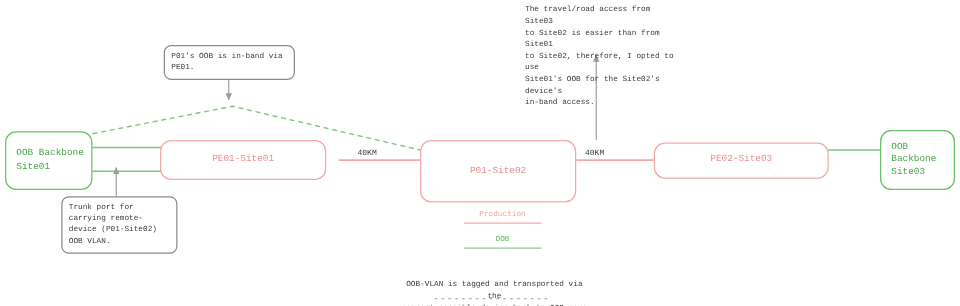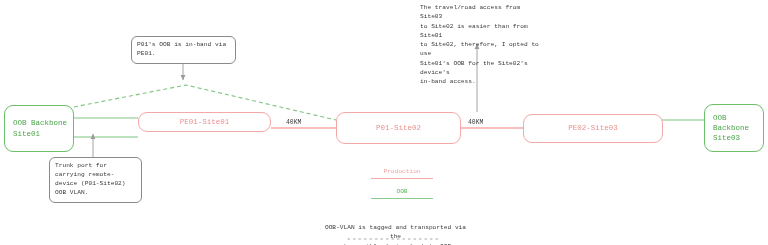--- a/index.html
+++ b/index.html
@@ -156,25 +156,25 @@
     <path d="M477,112 L477,44" stroke="#9a9a9a" stroke-width="0.9" fill="none" marker-end="url(#arrow-gray)"></path>
 
     <path d="M348,239 L440,239" stroke="#9a9a9a" stroke-width="0.9" fill="none" stroke-dasharray="1.5 4" stroke-linecap="round"></path>
   </svg>
 
   <div class="node node-oob" style="left:4px; top:105px; width:70px; height:47px;">
     <span class="node-label">OOB Backbone
 Site01</span>
   </div>
 
-  <div class="node node-prod" style="left:138px; top:112px; width:133px; height:20px;">
+  <div class="node node-prod" style="left:128px; top:112px; width:133px; height:32px;">
     <span class="node-label">PE01-Site01</span>
   </div>
 
-  <div class="node node-prod" style="left:336px; top:112px; width:125px; height:32px;">
+  <div class="node node-prod" style="left:336px; top:112px; width:125px; height:50px;">
     <span class="node-label">P01-Site02</span>
   </div>
 
   <div class="node node-prod" style="left:523px; top:114px; width:140px; height:29px;">
     <span class="node-label">PE02-Site03</span>
   </div>
 
   <div class="node node-oob" style="left:704px; top:104px; width:60px; height:48px;">
     <span class="node-label">OOB Backbone
 Site03</span>

